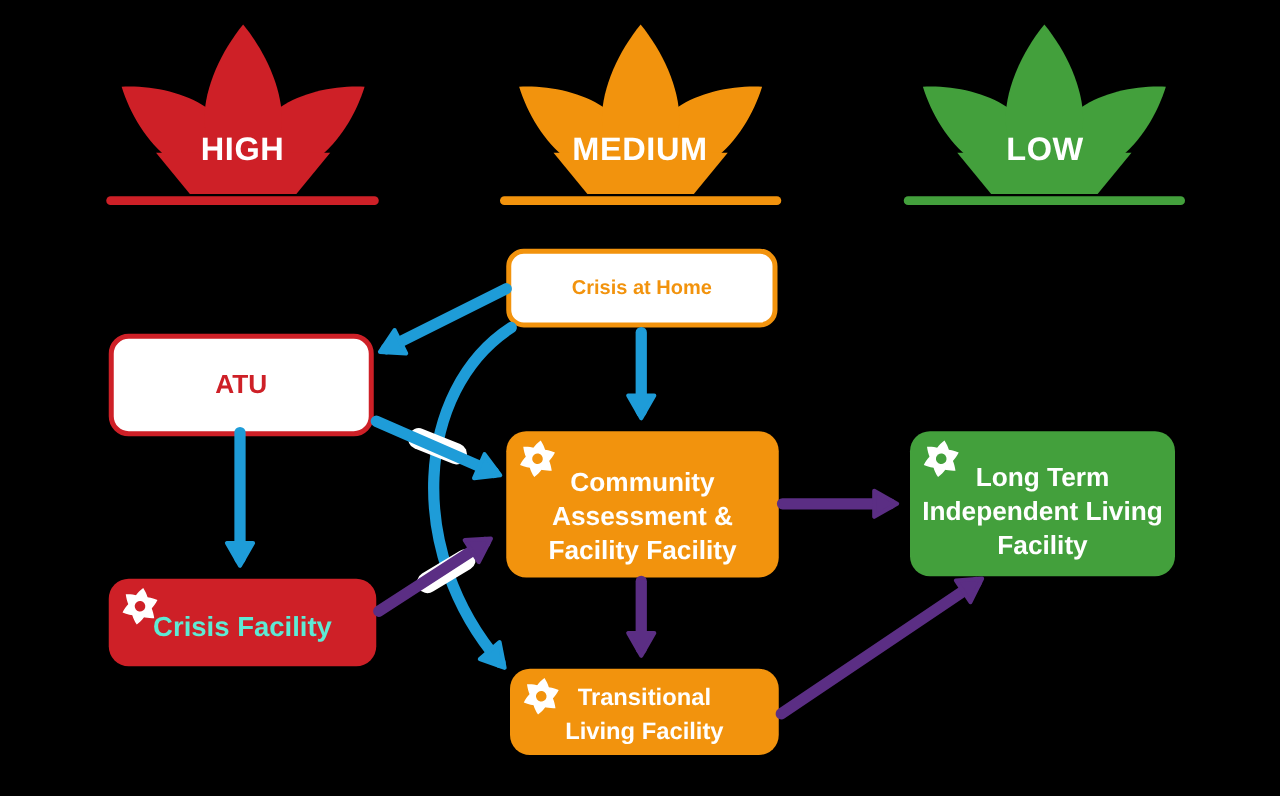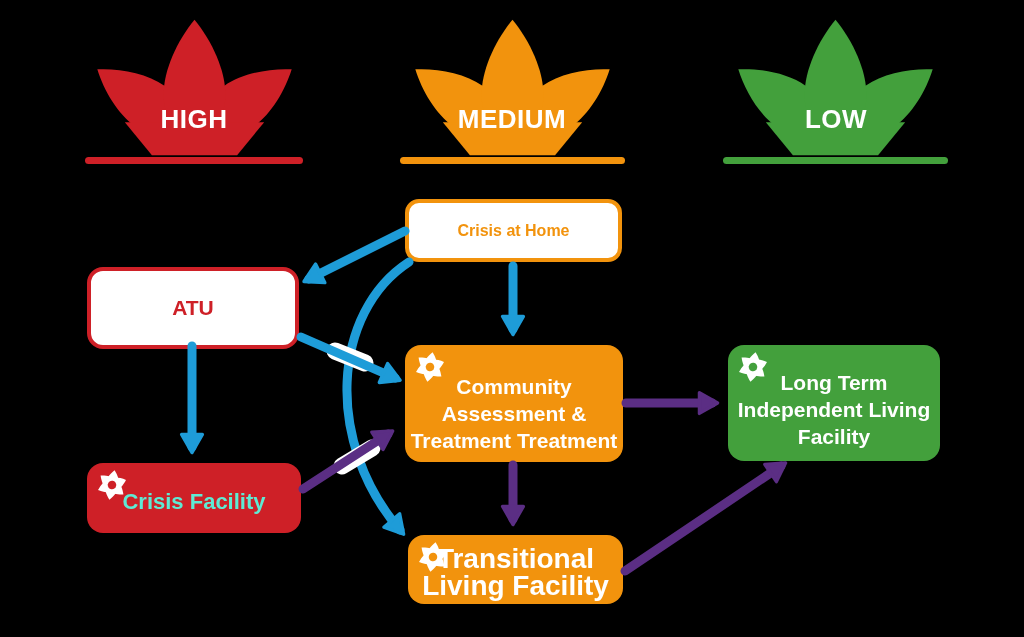--- a/index.html
+++ b/index.html
@@ -48,21 +48,21 @@
   #node-catf{
     left:405px;top:345px;width:218px;height:117px;border-radius:16px;
     background:var(--orange,#F2930D);color:#fff;font-size:21px;padding-top:20px;
   }
   #node-crisis-facility{
     left:87px;top:463px;width:214px;height:70px;border-radius:16px;
     background:var(--red,#CE2027);color:#5eead4;font-size:22px;padding-top:8px;
   }
   #node-transitional{
     left:408px;top:535px;width:215px;height:69px;border-radius:16px;
-    background:var(--orange,#F2930D);color:#fff;font-size:28px;padding-top:4px;
+    background:var(--orange,#F2930D);color:#fff;font-size:19px;padding-top:4px;
   }
   #node-long-term{
     left:728px;top:345px;width:212px;height:116px;border-radius:16px;
     background:var(--green,#43A03C);color:#fff;font-size:21px;padding-top:12px;
   }
   .node-icon{position:absolute;width:34px;height:34px;top:5px;left:8px;}
   
   #arrows{position:absolute;left:0;top:0;z-index:3;pointer-events:none;}
   .stroke-blue{stroke:var(--blue,#1E9CD8);}
   .stroke-purple{stroke:var(--purple,#5B2E84);}
@@ -129,21 +129,21 @@
           <path d="M0,-14 C-3.9,-9.8 -6.2,-5 -6.2,-1.8 C-6.2,1.5 -3.5,3.4 0,3.4 C3.5,3.4 6.2,1.5 6.2,-1.8 C6.2,-5 3.9,-9.8 0,-14 Z" transform="rotate(180)"></path>
           <path d="M0,-14 C-3.9,-9.8 -6.2,-5 -6.2,-1.8 C-6.2,1.5 -3.5,3.4 0,3.4 C3.5,3.4 6.2,1.5 6.2,-1.8 C6.2,-5 3.9,-9.8 0,-14 Z" transform="rotate(240)"></path>
           <path d="M0,-14 C-3.9,-9.8 -6.2,-5 -6.2,-1.8 C-6.2,1.5 -3.5,3.4 0,3.4 C3.5,3.4 6.2,1.5 6.2,-1.8 C6.2,-5 3.9,-9.8 0,-14 Z" transform="rotate(300)"></path>
         </g>
         <circle r="4" class="fill-orange"></circle>
       </g>
     </svg>
     <div class="lines">
       <div>Community</div>
       <div>Assessment &amp;</div>
-      <div>Treatment Treatment</div>
+      <div>Facility Facility</div>
     </div>
   </div>
 
   <div class="node" id="node-crisis-facility">
     <svg class="node-icon" viewBox="-16 -16 32 32">
       <g transform="rotate(10)">
         <g class="fill-white">
           <path d="M0,-14 C-3.9,-9.8 -6.2,-5 -6.2,-1.8 C-6.2,1.5 -3.5,3.4 0,3.4 C3.5,3.4 6.2,1.5 6.2,-1.8 C6.2,-5 3.9,-9.8 0,-14 Z"></path>
           <path d="M0,-14 C-3.9,-9.8 -6.2,-5 -6.2,-1.8 C-6.2,1.5 -3.5,3.4 0,3.4 C3.5,3.4 6.2,1.5 6.2,-1.8 C6.2,-5 3.9,-9.8 0,-14 Z" transform="rotate(60)"></path>
           <path d="M0,-14 C-3.9,-9.8 -6.2,-5 -6.2,-1.8 C-6.2,1.5 -3.5,3.4 0,3.4 C3.5,3.4 6.2,1.5 6.2,-1.8 C6.2,-5 3.9,-9.8 0,-14 Z" transform="rotate(120)"></path>

